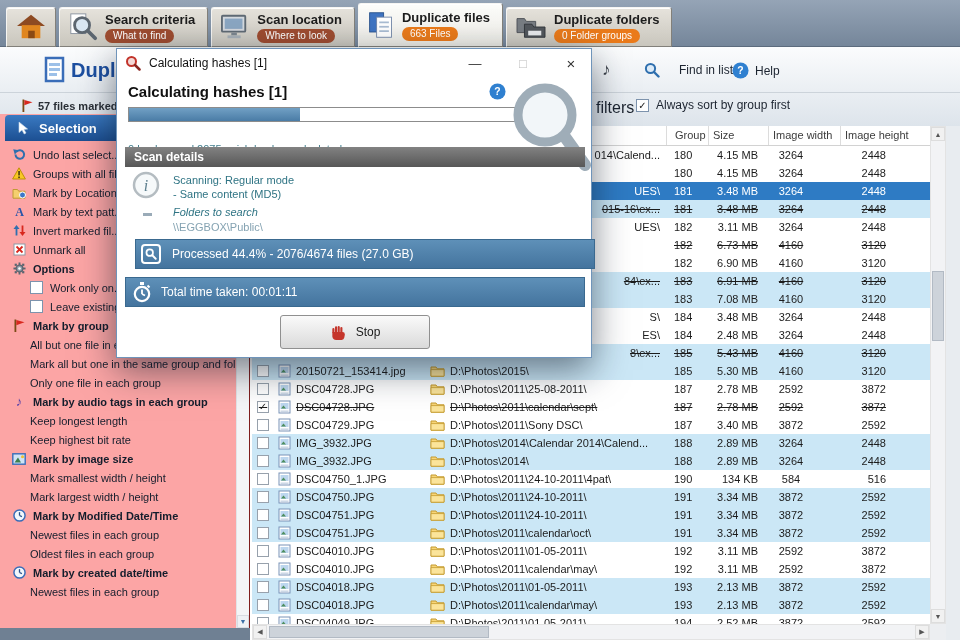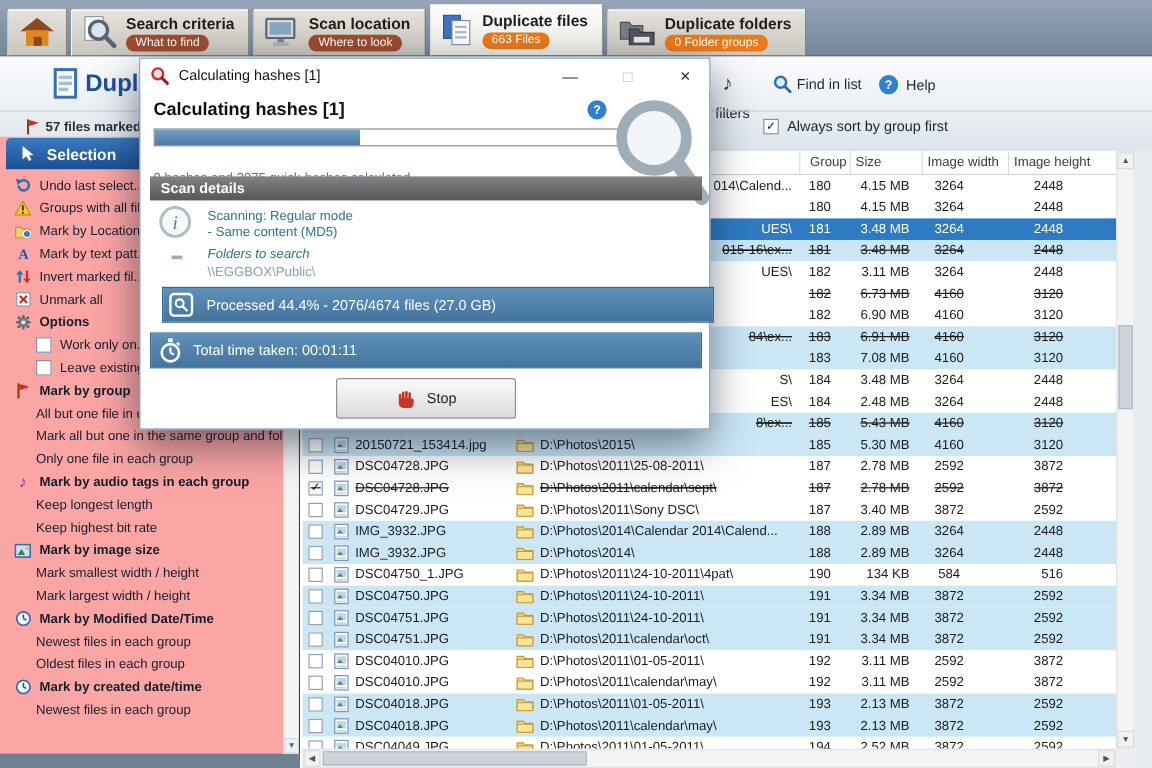--- a/index.html
+++ b/index.html
@@ -18,25 +18,25 @@
   .badge { font-size:10px; color:#fff; padding:1px 8px 2px 8px; border-radius:8px; margin-top:2px; white-space:nowrap; }
   .badge.maroon { background:var(--badge-maroon,#9e4c30); }
   .badge.orange { background:var(--badge-orange,#ea7a1a); }
 
   
   .header-band { position:absolute; left:0; top:47px; width:960px; height:79px; background:linear-gradient(#fbfcfd,#dde4eb); }
   .header-band::after { content:''; position:absolute; top:45px; left:0; right:0; height:1px; background:#ccd3da; }
   .win-icon { position:absolute; left:44px; top:9px; }
   .win-title { position:absolute; left:71px; top:12px; font-size:20px; font-weight:bold; color:var(--title-blue,#1d4fa0); white-space:nowrap; }
   .music { position:absolute; left:602px; top:13px; font-size:17px; color:#3a4048; }
-  .find { position:absolute; left:644px; top:15px; display:flex; gap:4px; align-items:center; font-size:12px; color:#1c2430; cursor:default; }
+  .find { position:absolute; left:644px; top:15px; display:flex; gap:19px; align-items:center; font-size:12px; color:#1c2430; cursor:default; }
   .helpbtn { position:absolute; left:732px; top:15px; display:flex; gap:6px; align-items:center; font-size:12px; color:#1c2430; cursor:default; }
   .flag-ic { position:absolute; left:20px; top:51px; }
   .files-marked { position:absolute; left:38px; top:53px; font-size:11px; font-weight:bold; color:#2a2f36; white-space:nowrap; }
-  .filters-frag { position:absolute; left:596px; top:40px; font-size:12px; color:#1c2430; }
+  .filters-frag { position:absolute; left:596px; top:52px; font-size:16px; color:#1c2430; }
   .sort-check { position:absolute; left:636px; top:51px; display:flex; gap:7px; align-items:center; font-size:12px; color:#1c2430; }
   .cbx { width:13px; height:13px; background:#fff; border:1px solid #7d93ad; font-size:10px; line-height:11px; text-align:center; color:#222; display:inline-block; }
 
   
   .sidebar { position:absolute; left:0; top:114px; width:250px; height:514px; background:#fca5a5; border-right:1px solid #7f1d1d; }
   .selection-header { position:absolute; left:5px; top:1px; width:241px; height:26px; background:linear-gradient(#3a7ac2,var(--sel-blue,#1c4f92)); border-radius:4px 4px 0 0; color:#fff; font-weight:bold; font-size:13px; display:flex; align-items:center; gap:9px; padding-left:12px; }
   .sidebar-items { position:absolute; top:31px; left:0; right:14px; }
   .sitem { height:19px; display:flex; align-items:center; font-size:11px; color:#141d2c; white-space:nowrap; overflow:hidden; cursor:default; }
   .sitem .icon { width:16px; flex:0 0 16px; }
   .sitem.action, .sitem.hdr { padding-left:11px; gap:6px; }

